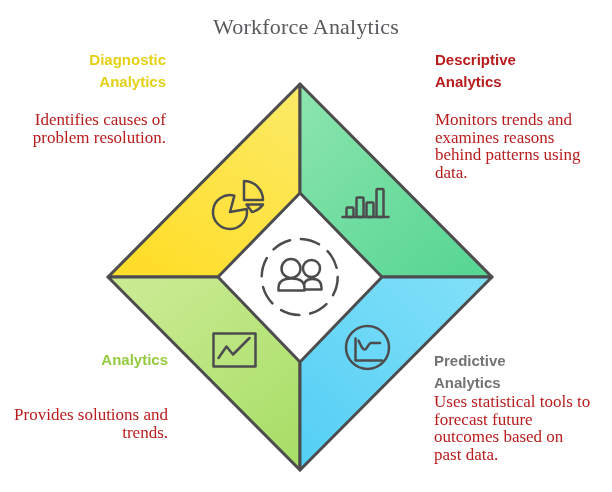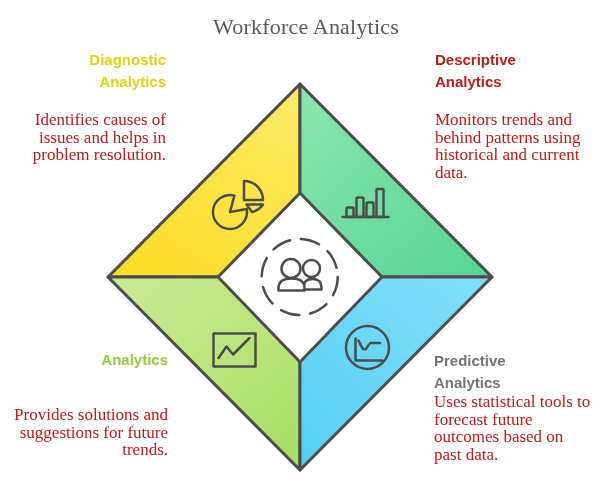--- a/index.html
+++ b/index.html
@@ -93,41 +93,39 @@
       </g>
     </g>
   </svg>
 
   <div class="qhead c-diag align-r" style="top:49px;right:446px;">
     <span>Diagnostic</span>
     <span>Analytics</span>
   </div>
   <div class="qdesc align-r" style="top:111px;right:446px;">
     <span>Identifies causes of</span>
-    <span>issues and helps in</span>
     <span>problem resolution.</span>
   </div>
 
   <div class="qhead c-descr align-l" style="top:49px;left:435px;">
     <span>Descriptive</span>
     <span>Analytics</span>
   </div>
   <div class="qdesc align-l" style="top:111px;left:435px;">
     <span>Monitors trends and</span>
+    <span>examines reasons</span>
     <span>behind patterns using</span>
-    <span>historical and current</span>
     <span>data.</span>
   </div>
 
   <div class="qhead c-presc align-r" style="top:349px;right:444px;">
     <span>Analytics</span>
   </div>
   <div class="qdesc align-r" style="top:406px;right:444px;">
     <span>Provides solutions and</span>
-    <span>suggestions for future</span>
     <span>trends.</span>
   </div>
 
   <div class="qhead c-pred align-l" style="top:350px;left:434px;">
     <span>Predictive</span>
     <span>Analytics</span>
   </div>
   <div class="qdesc align-l" style="top:393px;left:434px;">
     <span>Uses statistical tools to</span>
     <span>forecast future</span>

